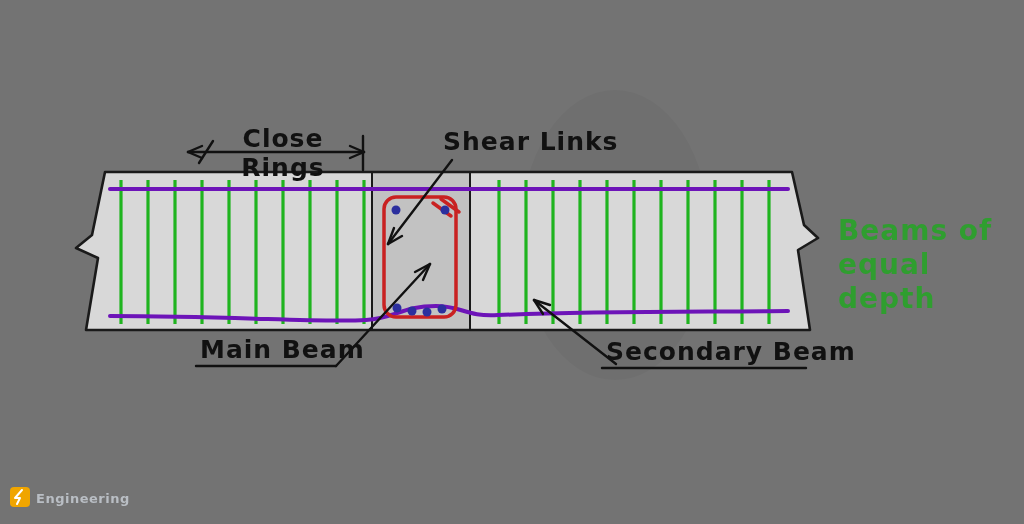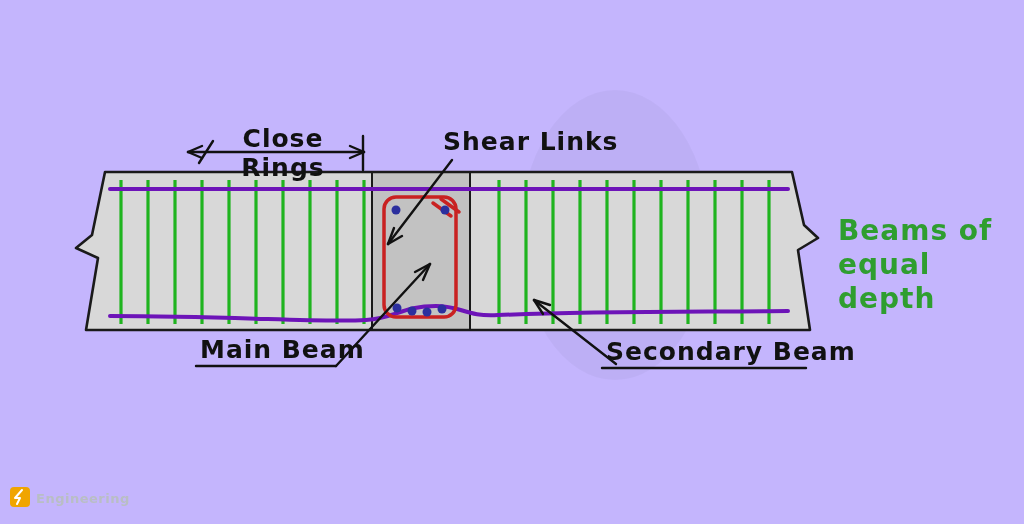--- a/index.html
+++ b/index.html
@@ -1,19 +1,19 @@
 <!DOCTYPE html>
 <html style="--beam_fill: #d8d8d8; --section_fill: #c2c2c2; --outline: #1a1a1a; --stirrup_green: #1fb41f; --rebar_purple: #6d14b8; --shear_link_red: #c92121; --rebar_dot_blue: #2b2f9e; --green_text: #2f9e2f; --label_ink: #111111; --watermark_orange: #f0a500; --watermark_gray: #b9bec4;"><head>
 <meta charset="utf-8">
 <style>
   html,body{margin:0;padding:0;background:#ffffff;}
   .canvas{
     position:relative;
     width:1024px;height:524px;
-    background:#c4b5fd;
+    background:#737373;
     overflow:hidden;
     font-family:"DejaVu Sans", sans-serif;
   }
   svg{position:absolute;left:0;top:0;}
   .ink{stroke:var(--outline);stroke-linecap:round;stroke-linejoin:round;fill:none;}
   .beam-fill{fill:var(--beam_fill);}
   .section-fill{fill:var(--section_fill);}
   .purple{stroke:var(--rebar_purple);stroke-width:4;fill:none;stroke-linecap:round;}
   .red{stroke:var(--shear_link_red);stroke-width:3.5;fill:none;stroke-linecap:round;}
   .dot{fill:var(--rebar_dot_blue);}

